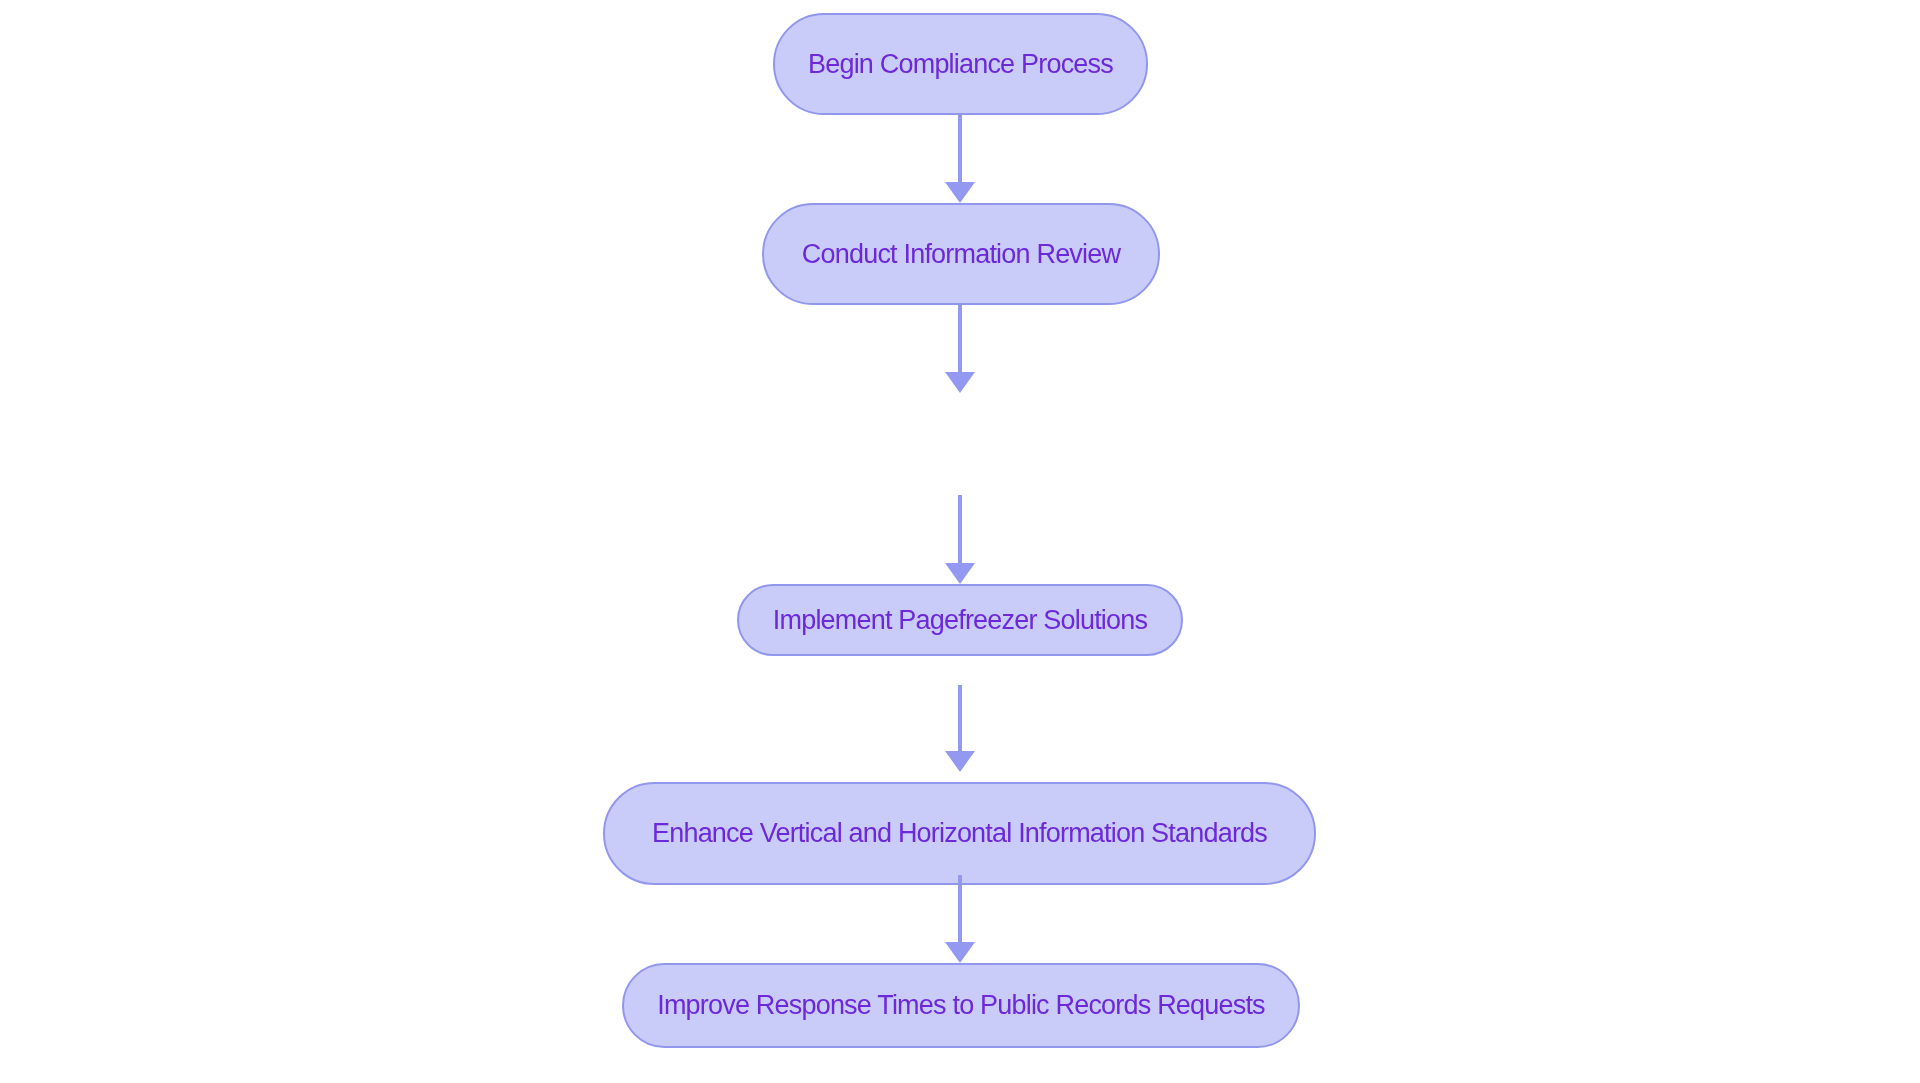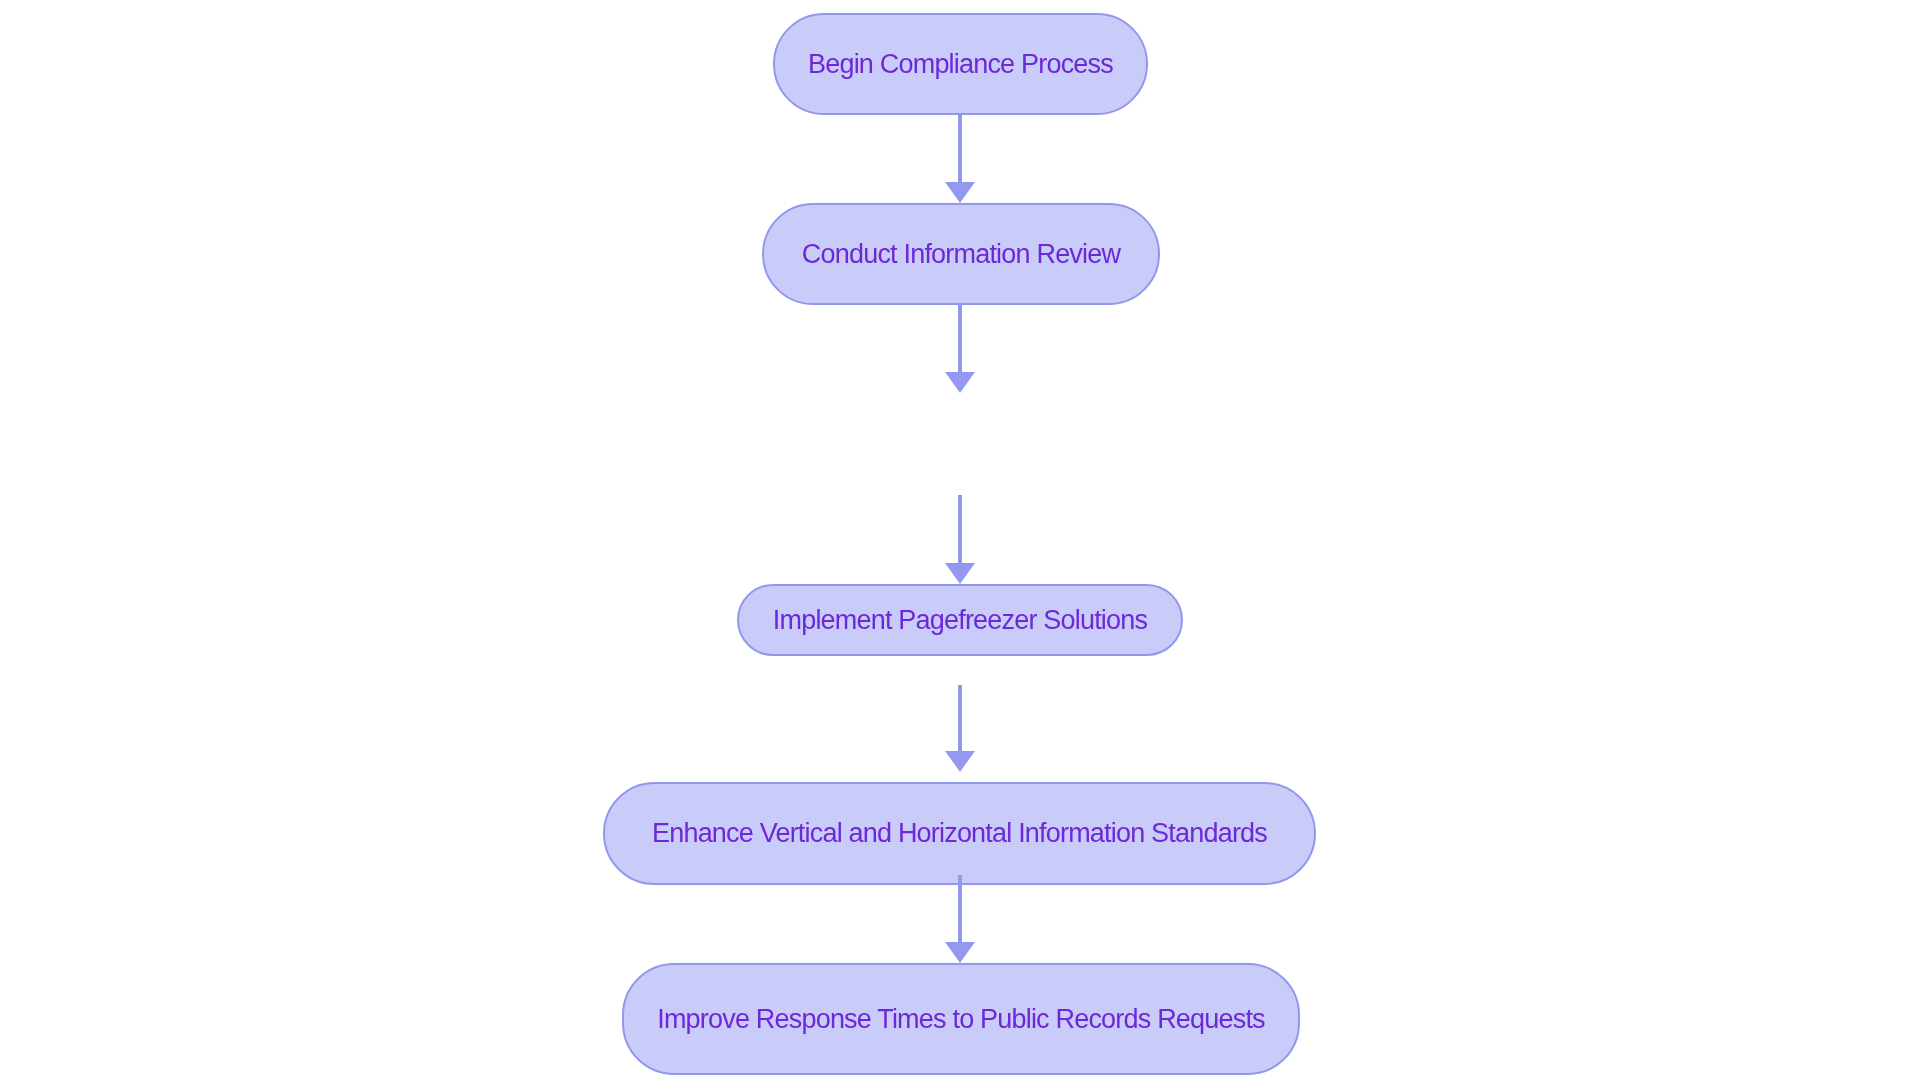--- a/index.html
+++ b/index.html
@@ -92,17 +92,17 @@
 
   <div class="node" style="left:603px; top:772px; width:713px; height:103px;margin-top:10px;">
     <span>Enhance Vertical and Horizontal Information Standards</span>
   </div>
 
   <div class="arrow" style="left:945px; top:875px; height:88px;">
     <div class="line" style="height:67px;"></div>
     <div class="head"></div>
   </div>
 
-  <div class="node" style="left:622px; top:963px; width:678px; height:112px;">
+  <div class="node" style="left:622px; top:963px; width:678px; height:85px;">
     <span>Improve Response Times to Public Records Requests</span>
   </div>
 
 </div>
 
 </body></html>

